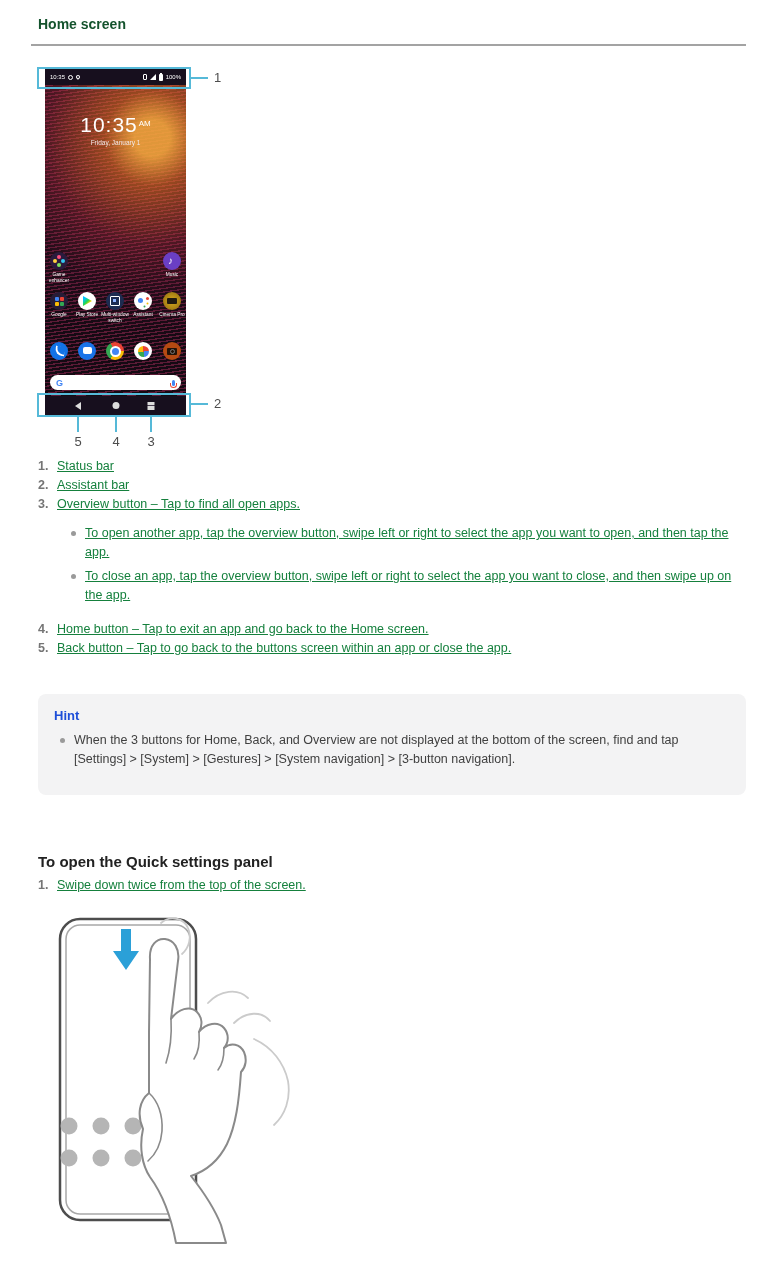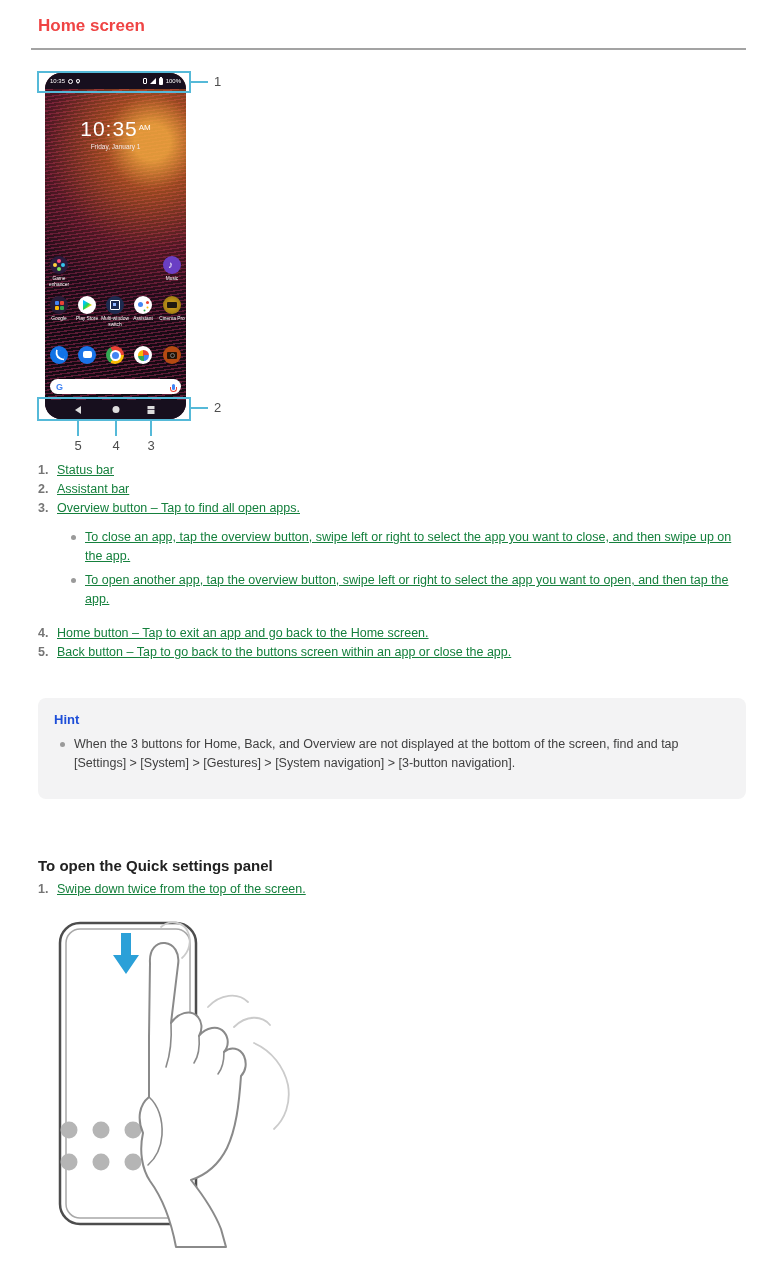--- a/index.html
+++ b/index.html
@@ -1,20 +1,20 @@
 <!DOCTYPE html>
 <html><head>
 <meta charset="utf-8">
 <style>
   * { margin:0; padding:0; box-sizing:border-box; }
   html,body { width:768px; height:1268px; background:#fff; overflow:hidden;
     font-family:"Liberation Sans", sans-serif; color:#404040; }
 
   
-  .page-title { font-size:17px; font-weight:bold; color:#ef4444; margin:16px 0 12px 38px; }
+  .page-title { font-size:14px; font-weight:bold; color:#14532d; margin:16px 0 12px 38px; }
   .title-rule { border:none; border-top:2px solid #a3a3a3; margin:0 22px 0 31px; }
 
   .sub-heading { font-size:15px; font-weight:bold; color:#222; margin:58px 0 0 38px; }
 
   ol.steps, ol.step-single { list-style:none; counter-reset:n; margin:6px 0 0 38px; width:702px; }
   ol.steps > li, ol.step-single > li { counter-increment:n; position:relative; padding-left:19px;
     font-size:12.5px; line-height:19px; color:#15803d;text-decoration:underline; }
   ol.steps > li::before, ol.step-single > li::before { content:counter(n) "."; position:absolute; left:0;
     font-weight:bold; color:#757575; }
 
@@ -29,21 +29,21 @@
   .hint-box ul.dots { margin:0 0 12px 2px; }
   .hint-box ul.dots > li { margin-bottom:0; }
 
   
   .figure1 { position:relative; margin:23px 0 0 37px; width:240px; height:382px; }
   .phone-shot { position:absolute; left:8px; top:0; width:141px; height:346px; overflow:hidden;
     background:
       radial-gradient(circle at 76% 20%, rgba(246,166,62,.9) 0 6%, rgba(230,110,40,.62) 16%,
         rgba(170,45,60,.38) 36%, rgba(90,20,50,.18) 52%, rgba(0,0,0,0) 68%),
       repeating-linear-gradient(172deg, #150a13 0 2.2px, #5c1b36 2.2px 3.5px),
-      #150a13; border-radius: 16px; }
+      #150a13; }
 
   .status-bar { position:absolute; left:0; top:0; width:100%; height:16px; background:#170f1e;
     display:flex; align-items:center; justify-content:space-between; padding:0 5px;
     color:#fff; font-size:6px; }
   .sb-group { display:flex; align-items:center; gap:3px; }
   .sb-alarm { width:5px; height:5px; border:1px solid #fff; border-radius:50%; }
   .sb-pin { width:4px; height:4px; border:1px solid #fff; border-radius:50% 50% 50% 0; transform:rotate(-45deg); }
   .sb-vibrate { width:4px; height:6px; border:1px solid #fff; border-radius:1px; }
   .sb-signal { width:0; height:0; border-left:6px solid transparent; border-bottom:6px solid #fff; }
   .sb-batt { width:4px; height:7px; background:#fff; border-radius:1px; position:relative; }
@@ -217,22 +217,22 @@
   <span class="callout callout-num-bottom" style="left:41px;">5</span>
   <span class="callout callout-num-bottom" style="left:79px;">4</span>
   <span class="callout callout-num-bottom" style="left:114px;">3</span>
 </div>
 
 <ol class="steps">
   <li><span>Status bar</span></li>
   <li><span>Assistant bar</span></li>
   <li><span>Overview button – Tap to find all open apps.</span>
     <ul class="dots">
+      <li><span>To open another app, tap the overview button, swipe left or right to select the app you want to open, and then tap the app.</span></li>
       <li><span>To close an app, tap the overview button, swipe left or right to select the app you want to close, and then swipe up on the app.</span></li>
-      <li><span>To open another app, tap the overview button, swipe left or right to select the app you want to open, and then tap the app.</span></li>
     </ul>
   </li>
   <li><span>Home button – Tap to exit an app and go back to the Home screen.</span></li>
   <li><span>Back button – Tap to go back to the buttons screen within an app or close the app.</span></li>
 </ol>
 
 <div class="hint-box">
   <div class="hint-title">Hint</div>
   <ul class="dots">
     <li><span>When the 3 buttons for Home, Back, and Overview are not displayed at the bottom of the screen, find and tap [Settings] &gt; [System] &gt; [Gestures] &gt; [System navigation] &gt; [3-button navigation].</span></li>

